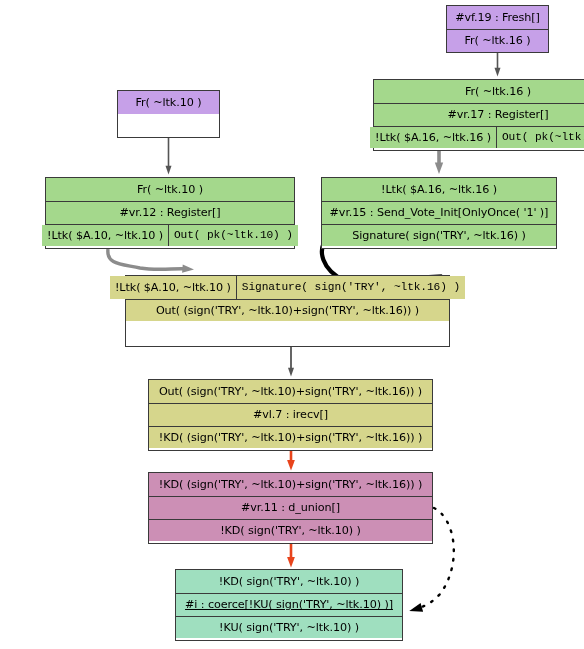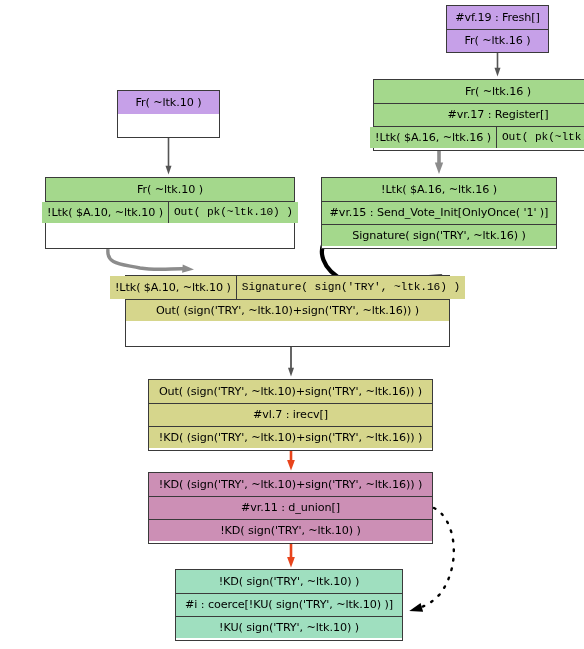--- a/index.html
+++ b/index.html
@@ -135,20 +135,21 @@
       <div class="cell" style="flex:1 1 0;">Out( pk(~ltk.16) )</div>
     </div>
   </div>
 
   <div class="node n-purple" style="left:77px; top:90px; width:103px; height:48px;">
     <div class="row" style="height:23px;">Fr( ~ltk.10 )</div>
   </div>
 
   <div class="node n-green" style="left:5px; top:177px; width:250px; height:72px;">
     <div class="row" style="height:23px;">Fr( ~ltk.10 )</div>
+    <div class="row" style="height:23px;">#vr.12 : Register[]</div>
     <div class="row split" style="height:22px;">
       <div class="cell" style="flex:1 1 0;">!Ltk( $A.10, ~ltk.10 )</div>
       <div class="cell" style="flex:1 1 0;">Out( pk(~ltk.10) )</div>
     </div>
   </div>
 
   <div class="node n-green" style="left:281px; top:177px; width:236px; height:72px;">
     <div class="row" style="height:23px;">!Ltk( $A.16, ~ltk.16 )</div>
     <div class="row" style="height:23px;">#vr.15 : Send_Vote_Init[OnlyOnce( '1' )]</div>
     <div class="row" style="height:22px;">Signature( sign('TRY', ~ltk.16) )</div>
@@ -169,17 +170,17 @@
   </div>
 
   <div class="node n-pink" style="left:108px; top:472px; width:285px; height:72px;">
     <div class="row" style="height:23px;">!KD( (sign('TRY', ~ltk.10)+sign('TRY', ~ltk.16)) )</div>
     <div class="row" style="height:23px;">#vr.11 : d_union[]</div>
     <div class="row" style="height:22px;">!KD( sign('TRY', ~ltk.10) )</div>
   </div>
 
   <div class="node n-teal" style="left:135px; top:569px; width:228px; height:72px;">
     <div class="row" style="height:23px;">!KD( sign('TRY', ~ltk.10) )</div>
-    <div class="row" style="height:23px;">#i : coerce[!KU( sign('TRY', ~ltk.10) )]</div>
+    <div class="row" style="height:23px;text-decoration:underline;">#i : coerce[!KU( sign('TRY', ~ltk.10) )]</div>
     <div class="row" style="height:22px;">!KU( sign('TRY', ~ltk.10) )</div>
   </div>
 
 </div>
 
 </body></html>

